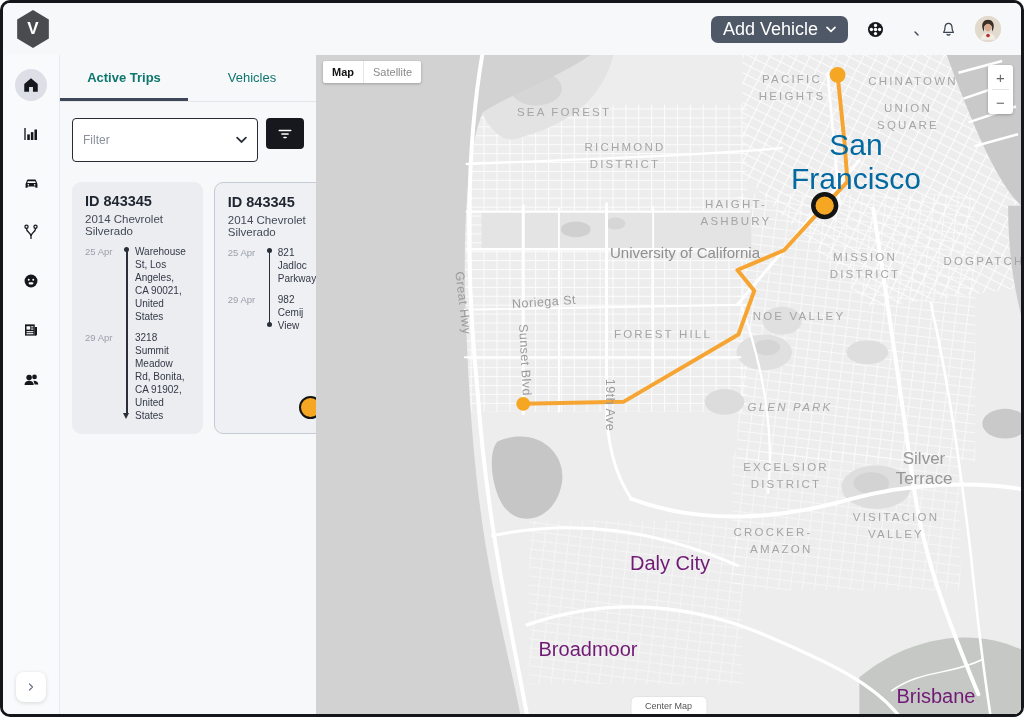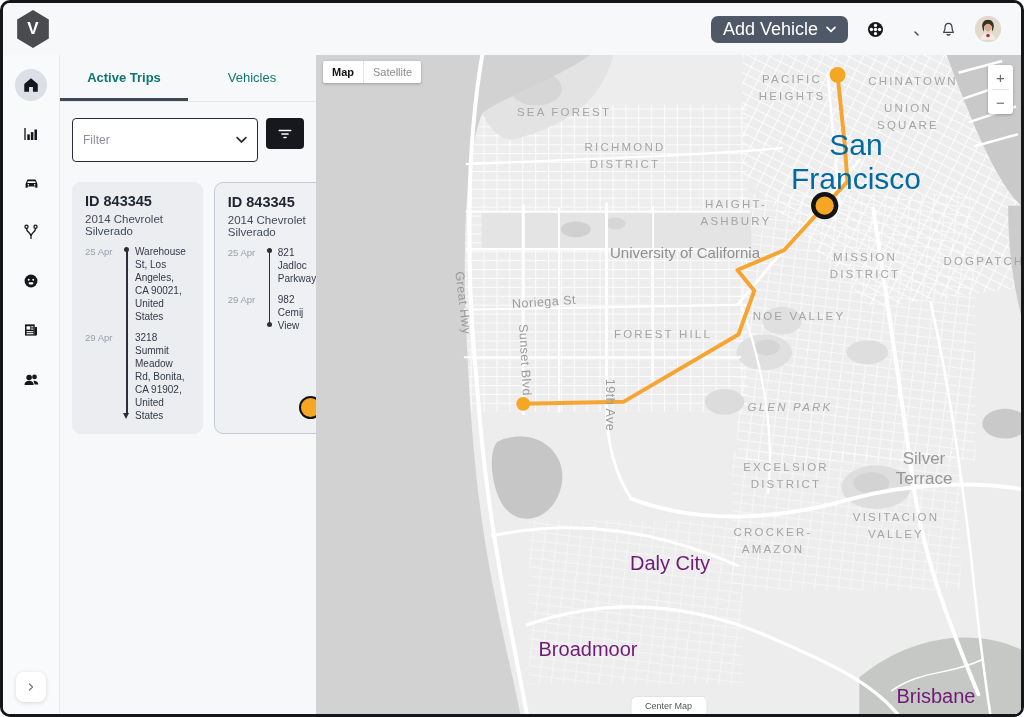--- a/index.html
+++ b/index.html
@@ -348,21 +348,21 @@
           <div class="map-label street" style="left: 228px; top: 247px; transform: translate(-50%, -50%) rotate(-4deg);">Noriega St</div>
           <div class="map-label street" style="left: 147px; top: 248px; transform: translate(-50%, -50%) rotate(83deg);">Great Hwy</div>
           <div class="map-label street" style="left: 209px; top: 305px; transform: translate(-50%, -50%) rotate(87deg);">Sunset Blvd</div>
           <div class="map-label street" style="left: 294px; top: 350px; transform: translate(-50%, -50%) rotate(90deg);">19th Ave</div>
           <div class="map-label district" style="left: 347px; top: 279px;">FOREST HILL</div>
           <div class="map-label district" style="left: 483px; top: 261px;">NOE VALLEY</div>
           <div class="map-label district" style="left: 474px; top: 352px; font-style: italic;">GLEN PARK</div>
           <div class="map-label city-sm" style="left: 608px; top: 378px; margin-top: 36px;">Silver Terrace</div>
           <div class="map-label district" style="left: 470px; top: 421px;">EXCELSIOR
 DISTRICT</div>
-          <div class="map-label district" style="left: 457px; top: 486px;">CROCKER-
+          <div class="map-label district" style="left: 457px; top: 486px; text-align: right;">CROCKER-
 AMAZON</div>
           <div class="map-label district" style="left: 580px; top: 471px;">VISITACION
 VALLEY</div>
           <div class="map-label city-md" style="left: 354px; top: 508px;">Daly City</div>
           <div class="map-label city-md" style="left: 272px; top: 594px;">Broadmoor</div>
           <div class="map-label city-md" style="left: 620px; top: 641px;">Brisbane</div>
         </div>
 
       <div class="map-type">
         <div class="seg active">Map</div>

